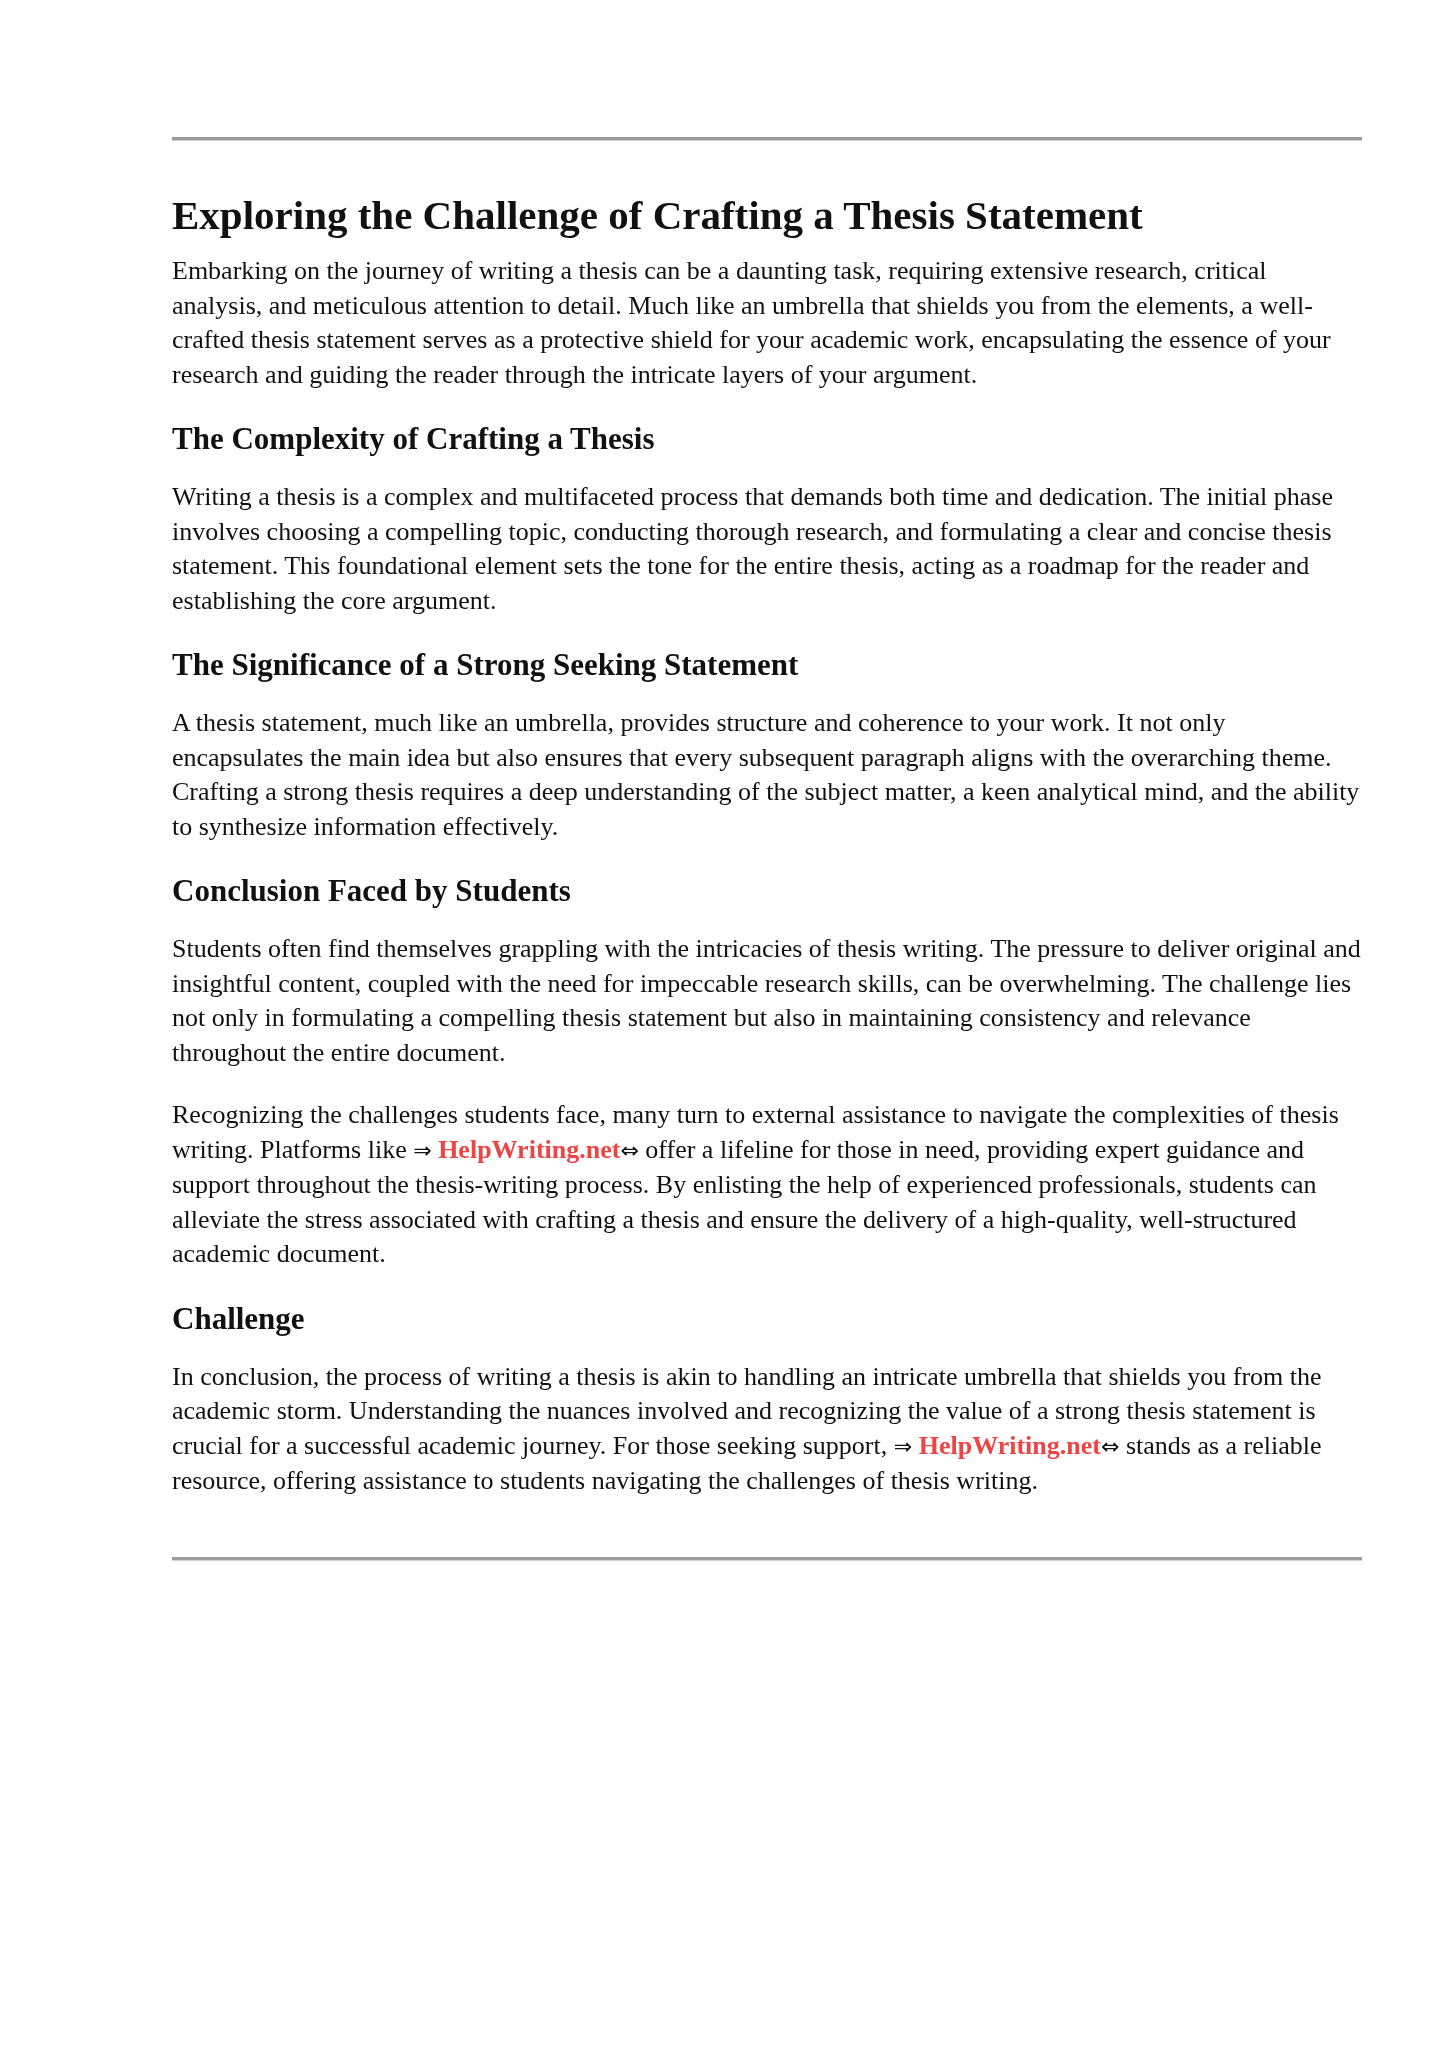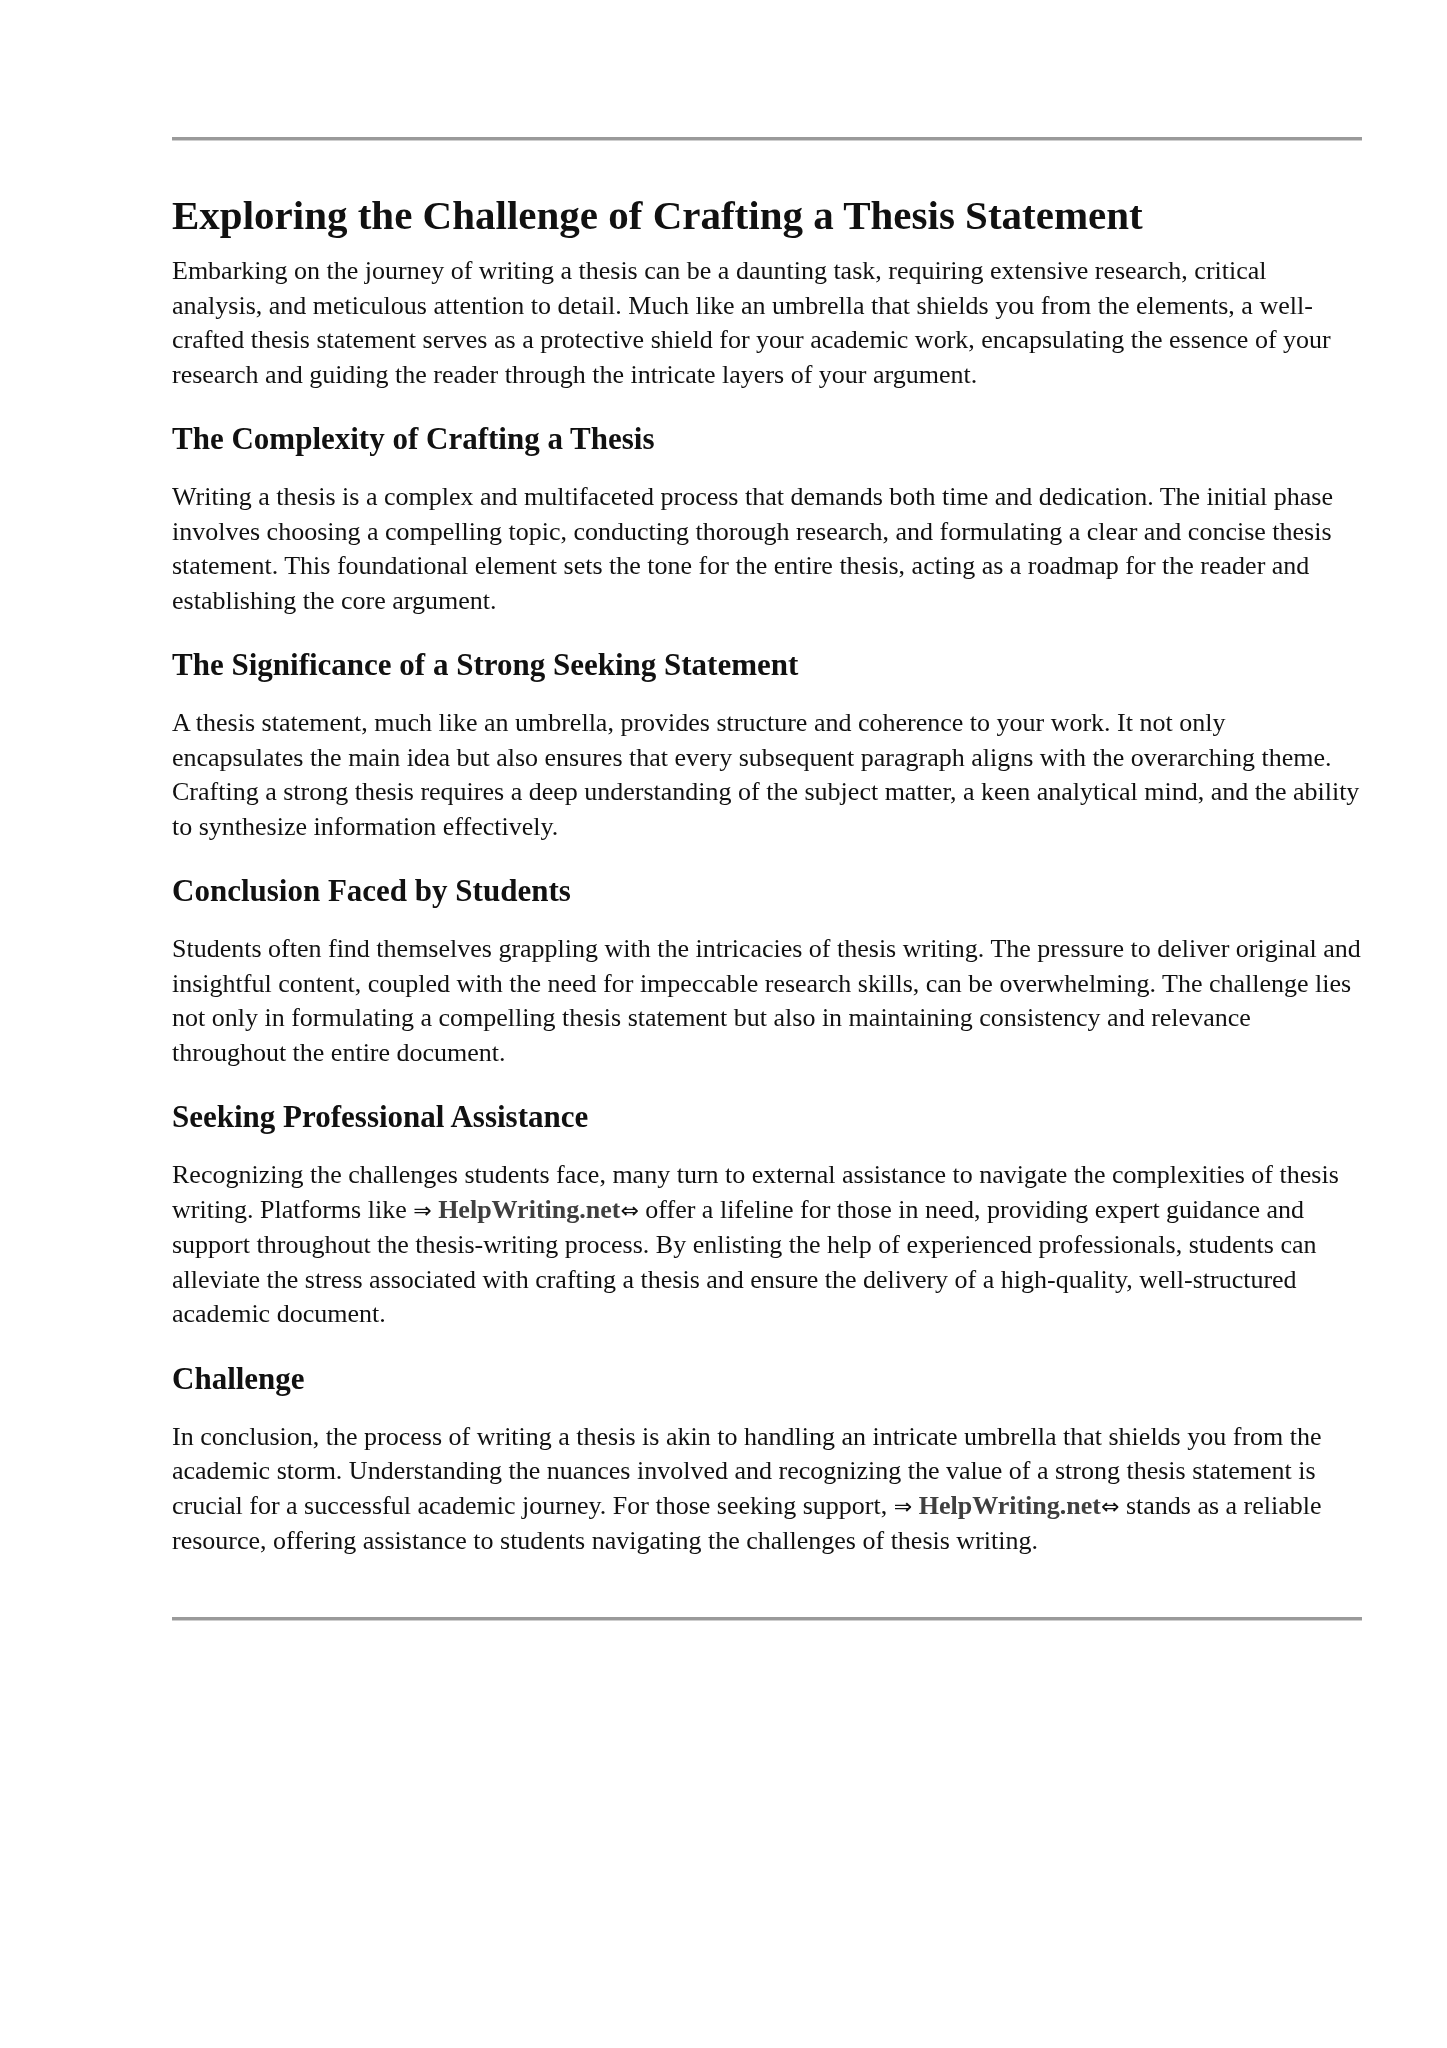--- a/index.html
+++ b/index.html
@@ -44,21 +44,21 @@
     p {
       font-size: 26px;
       line-height: 34.5px;
       margin: 0;
       color: #111;
     }
     .intro { margin-top: 15px; }
     .sec { margin-top: 28px; }
     .sec p { margin-top: 22px; }
     a.link {
-      color: #404040;
+      color: #ef4444;
       font-weight: bold;
       text-decoration: none;
     }
     .arrow { font-family: "DejaVu Sans", sans-serif; font-size: 22px; }
     .rule-bottom { margin-top: 58px; }
   </style>
 </head>
 <body>
 
 <div class="page">
@@ -77,21 +77,20 @@
     <h2>The Significance of a Strong Seeking Statement</h2>
     <p>A thesis statement, much like an umbrella, provides structure and coherence to your work. It not only encapsulates the main idea but also ensures that every subsequent paragraph aligns with the overarching theme. Crafting a strong thesis requires a deep understanding of the subject matter, a keen analytical mind, and the ability to synthesize information effectively.</p>
   </div>
 
   <div class="sec">
     <h2>Conclusion Faced by Students</h2>
     <p>Students often find themselves grappling with the intricacies of thesis writing. The pressure to deliver original and insightful content, coupled with the need for impeccable research skills, can be overwhelming. The challenge lies not only in formulating a compelling thesis statement but also in maintaining consistency and relevance throughout the entire document.</p>
   </div>
 
   <div class="sec">
-    <h2>Seeking Professional Assistance</h2>
     <p><span>Recognizing the challenges students face, many turn to external assistance to navigate the complexities of thesis writing. Platforms like </span><span class="arrow">⇒</span> <a class="link" href="#">HelpWriting.net</a><span class="arrow">⇔</span><span> offer a lifeline for those in need, providing expert guidance and support throughout the thesis-writing process. By enlisting the help of experienced professionals, students can alleviate the stress associated with crafting a thesis and ensure the delivery of a high-quality, well-structured academic document.</span></p>
   </div>
 
   <div class="sec">
     <h2>Challenge</h2>
     <p><span>In conclusion, the process of writing a thesis is akin to handling an intricate umbrella that shields you from the academic storm. Understanding the nuances involved and recognizing the value of a strong thesis statement is crucial for a successful academic journey. For those seeking support, </span><span class="arrow">⇒</span> <a class="link" href="#">HelpWriting.net</a><span class="arrow">⇔</span><span> stands as a reliable resource, offering assistance to students navigating the challenges of thesis writing.</span></p>
   </div>
 
   <div class="rule rule-bottom"></div>
 </div>

